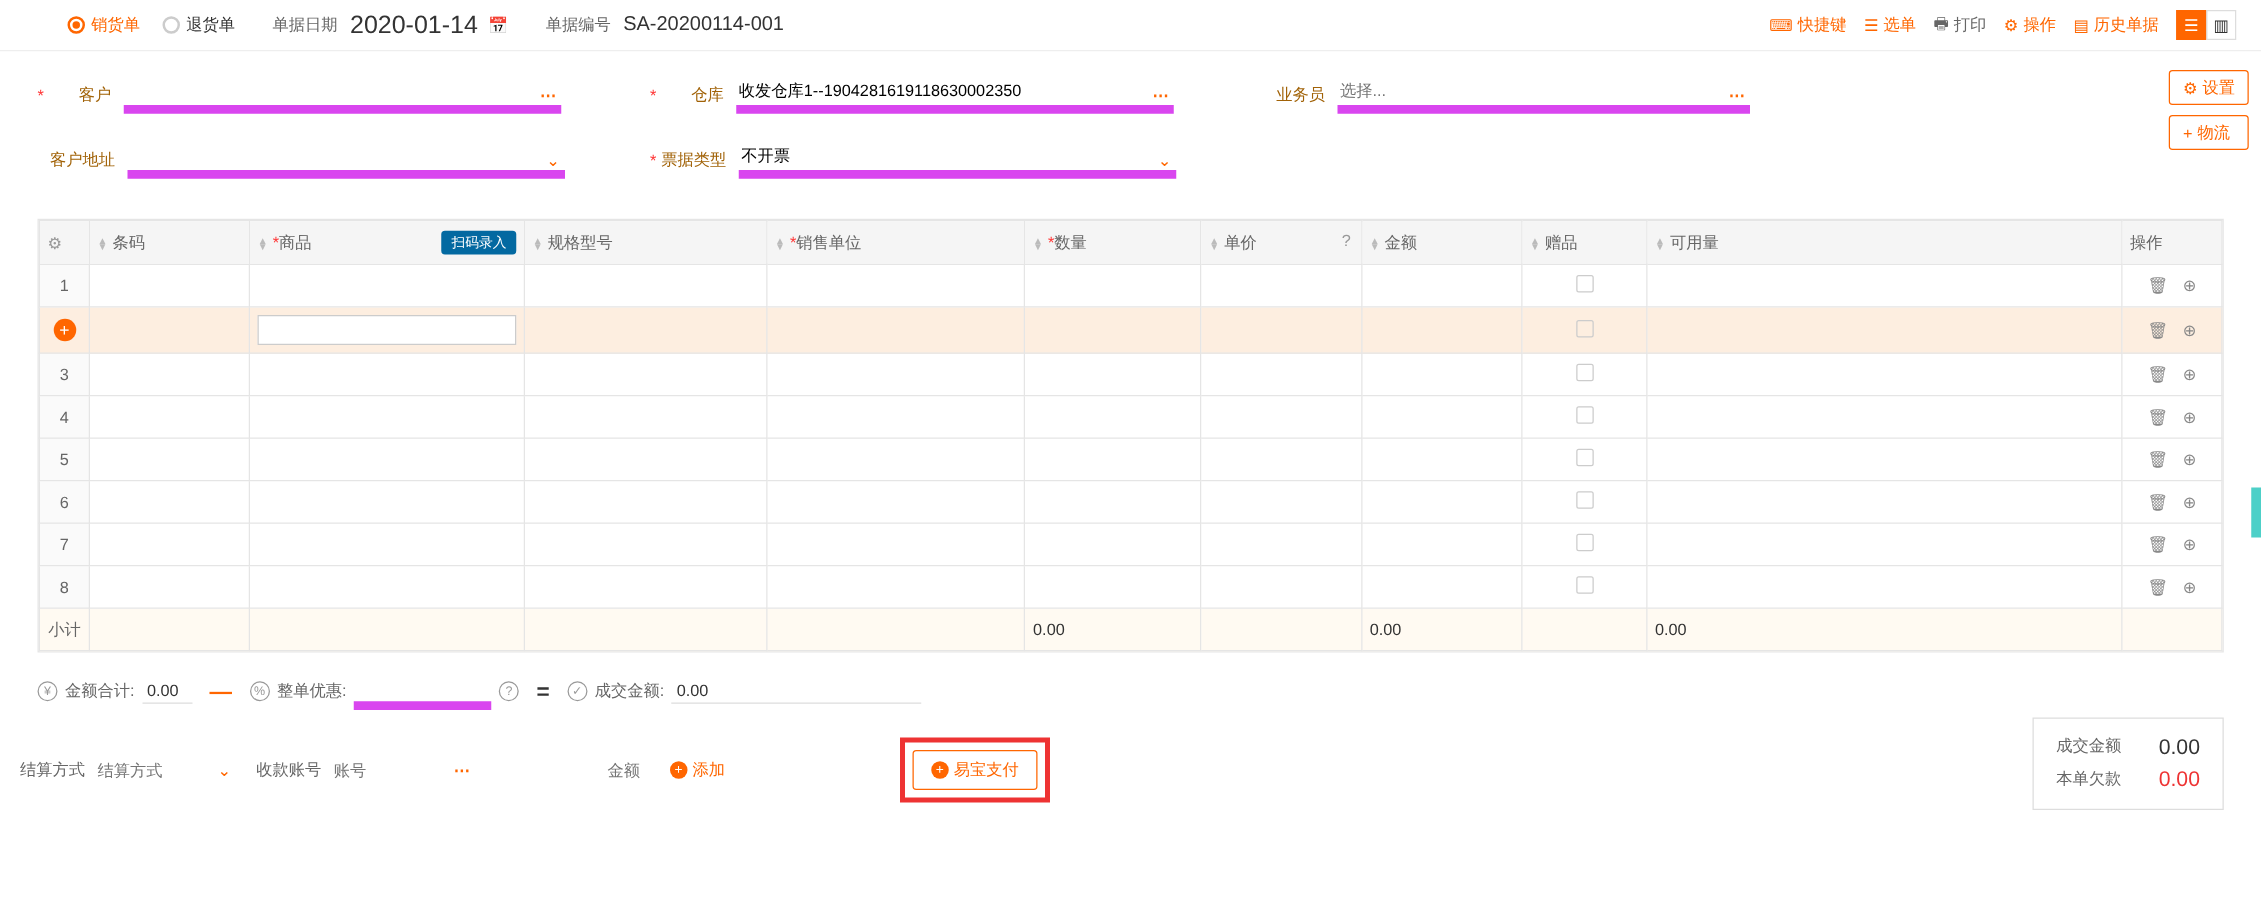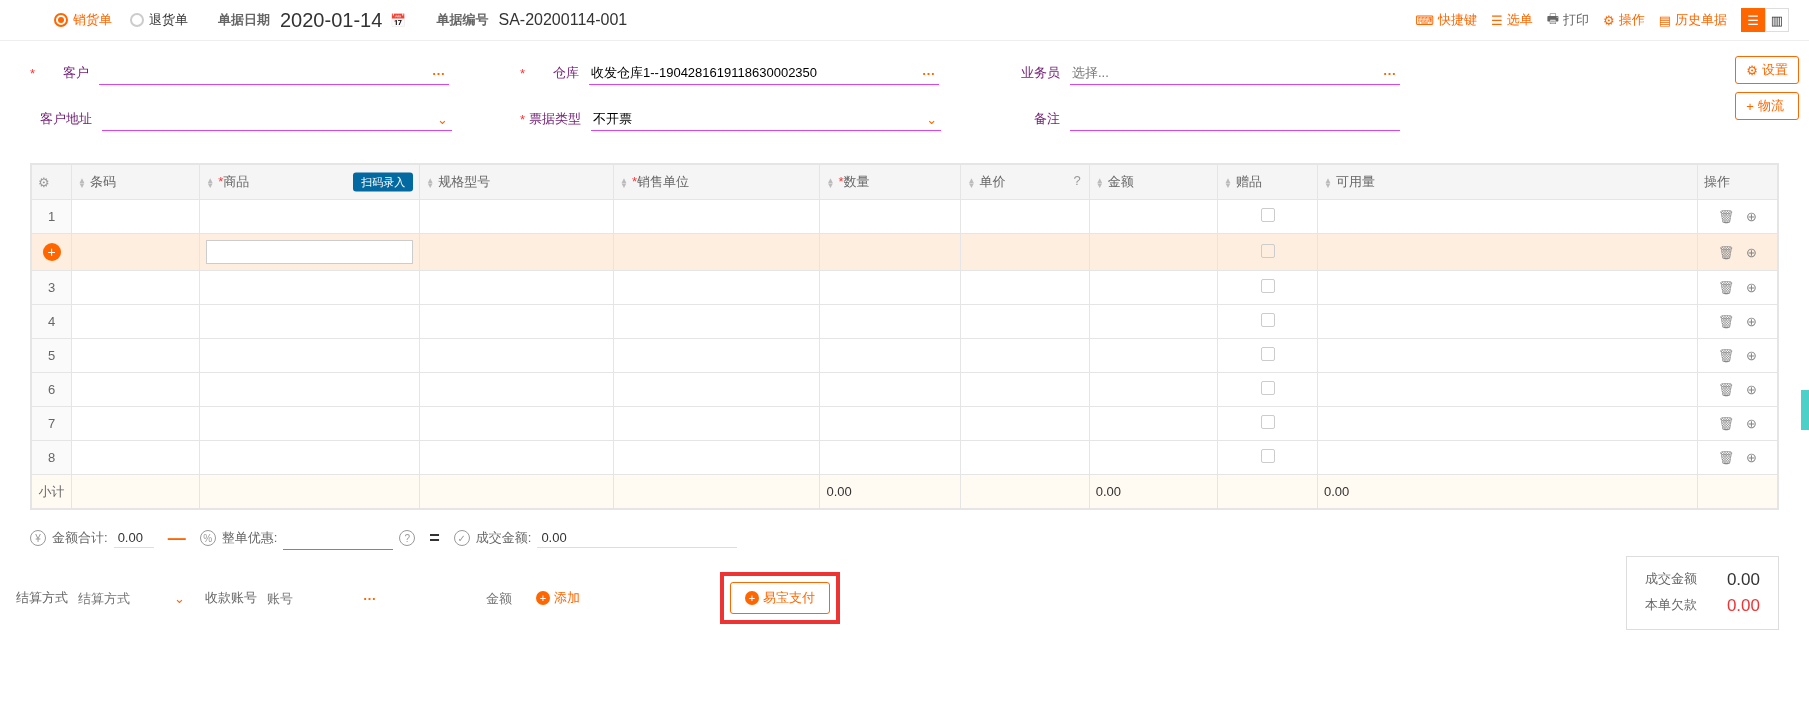--- a/index.html
+++ b/index.html
@@ -6,39 +6,39 @@
 body { font-family: "Microsoft YaHei", Arial, sans-serif; font-size: 13px; color: #333; background: #fff; }
 
 
 .topbar { display: flex; align-items: center; padding: 8px 20px; border-bottom: 1px solid #eee; }
 .order-type { display: flex; align-items: center; gap: 18px; margin-right: 30px; padding-left: 34px; }
 .radio-item { display: flex; align-items: center; gap: 5px; cursor: pointer; }
 .radio-circle { width: 14px; height: 14px; border-radius: 50%; border: 2px solid #ccc; display: inline-flex; align-items: center; justify-content: center; }
 .radio-circle.active { border-color: #f60; }
 .radio-circle.active::after { content: ''; width: 6px; height: 6px; background: #f60; border-radius: 50%; }
 .radio-item.active { color: #f60; font-weight: 500; }
-.field-label { color: #666; margin-right: 10px; font-weight: bold; }
+.field-label { color: #666; margin-right: 10px; }
 .date-val { font-size: 20px; color: #333; margin-right: 8px; }
 .cal-icon { color: #f60; margin-right: 30px; }
 .doc-no { font-size: 16px; color: #333; }
 .topbar-right { margin-left: auto; display: flex; align-items: center; gap: 14px; }
 .tool-btn { display: flex; align-items: center; gap: 4px; color: #666; cursor: pointer; }
 .tool-btn.orange { color: #f60; }
 .view-toggle { display: flex; }
 .vt { width: 24px; height: 24px; display: flex; align-items: center; justify-content: center; border: 1px solid #ddd; cursor: pointer; }
 .vt.active { background: #f60; color: #fff; border-color: #f60; }
 
 
 .form-area { padding: 20px 30px 10px; position: relative; }
 .form-row { display: flex; align-items: center; margin-bottom: 22px; }
 .form-group { display: flex; align-items: center; }
 .req { color: #f33; margin-right: 4px; }
-.lbl { color: #701a75; min-width: 50px; text-align: right; margin-right: 10px; }
+.lbl { color: #a16207; min-width: 50px; text-align: right; margin-right: 10px; }
 .inp-wrap { position: relative; display: flex; align-items: center; }
-.inp { border: none; border-bottom: 1px solid #d946ef; padding: 4px 2px; font-size: 13px; outline: none; }
+.inp { border: none; border-bottom: 7px solid #d946ef; padding: 4px 2px; font-size: 13px; outline: none; }
 .inp-actions { position: absolute; right: 4px; display: flex; gap: 4px; }
 .dots { color: #f60; cursor: pointer; font-weight: bold; }
 .chev { color: #f60; cursor: pointer; }
 .side-btns { position: absolute; right: 10px; top: 15px; display: flex; flex-direction: column; gap: 8px; }
 .side-btn { border: 1px solid #f60; color: #f60; background: #fff; padding: 4px 10px; border-radius: 3px; cursor: pointer; display: flex; align-items: center; gap: 4px; font-size: 13px; }
 
 
 .tbl-wrap { margin: 0 30px; border: 1px solid #e5e5e5; }
 .tbl { width: 100%; border-collapse: collapse; }
 .tbl th { background: #f5f5f5; border: 1px solid #e5e5e5; padding: 8px 6px; font-weight: normal; color: #666; text-align: left; font-size: 13px; position: relative; }
@@ -172,26 +172,20 @@
     <div class="form-group" style="width:490px">
       <span class="req">*</span>
       <span class="lbl">票据类型</span>
       <div class="inp-wrap">
             <input class="inp" style="width: 350px;" value="不开票">
             <span class="inp-actions">
               <span class="chev">⌄</span>
             </span>
           </div>
     </div>
-    <div class="form-group" style="width:420px">
-      <span class="lbl">备注</span>
-      <div class="inp-wrap">
-            <input class="inp" style="width: 330px;">
-          </div>
-    </div>
   </div>
   <div class="side-btns">
     <button class="side-btn">
           <span>⚙</span>
           <span>设置</span>
         </button>
     <button class="side-btn">
           <span>+</span>
           <span>物流</span>
         </button>

